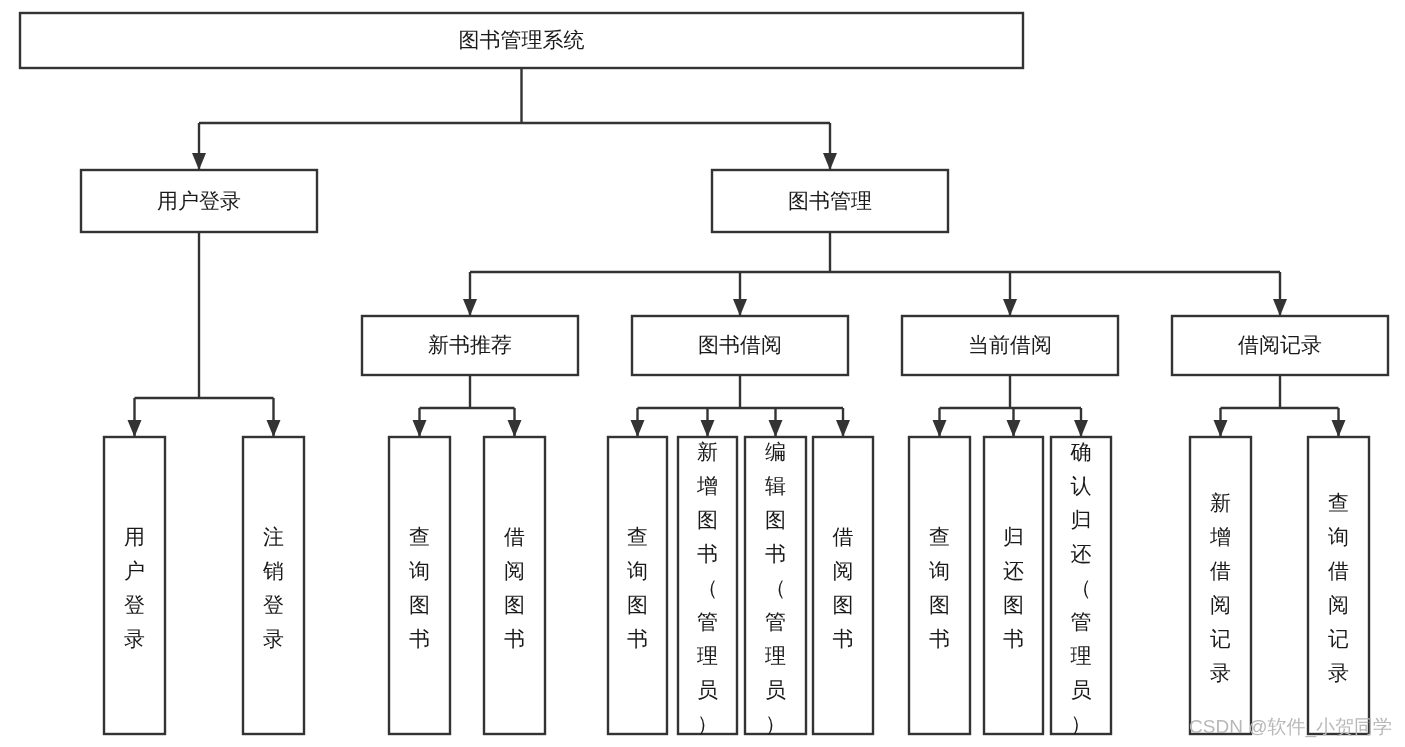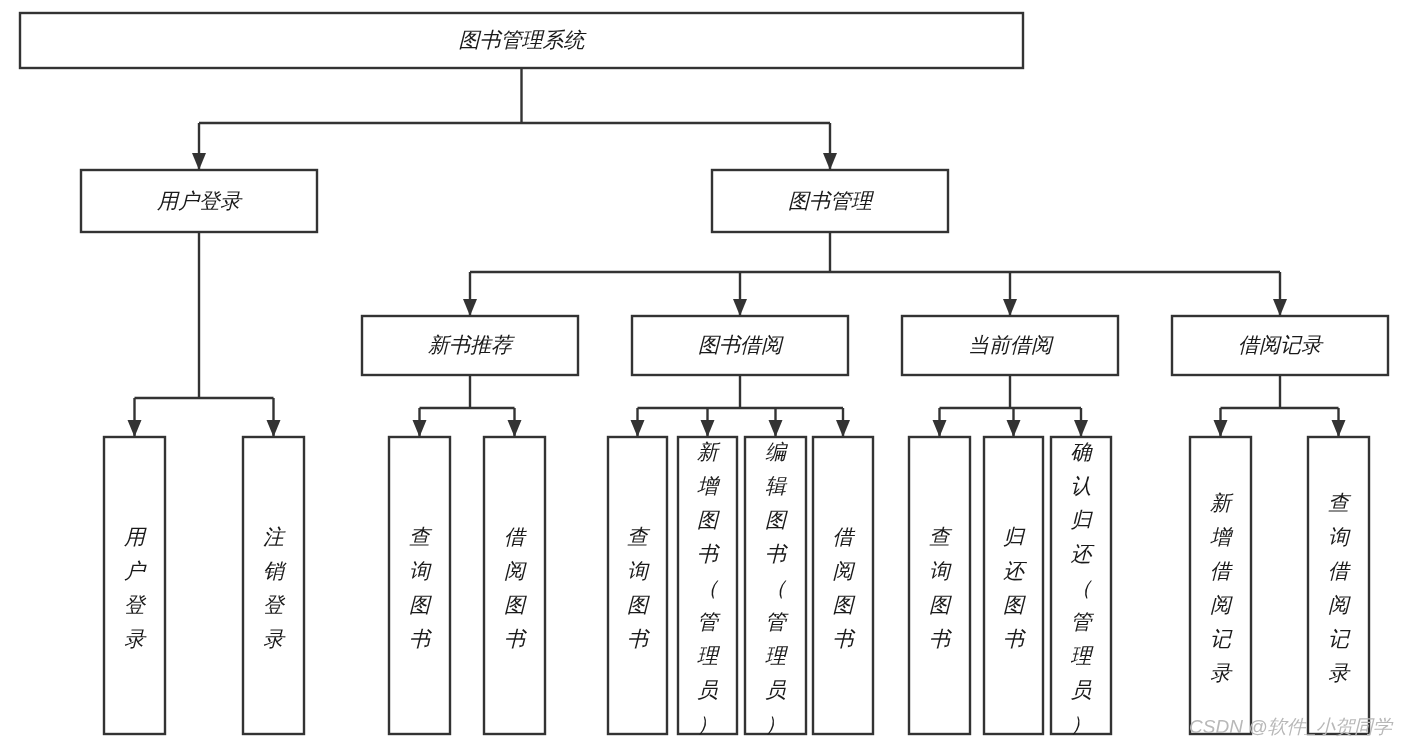--- a/index.html
+++ b/index.html
@@ -13,21 +13,20 @@
     position: relative;
     overflow: hidden;
     font-family: "Liberation Sans", sans-serif;
   }
   #diagram-root {
     position: absolute;
     left: 0;
     top: 0;
     width: 1154px;
     height: 747px;
-    font-style: italic;
   }
   .node-box {
     fill: #ffffff;
     stroke: #333333;
     stroke-width: 2.4;
   }
   .node-label {
     fill: #1a1a1a;
     font-family: "Liberation Sans", sans-serif;
     font-size: 21px;

